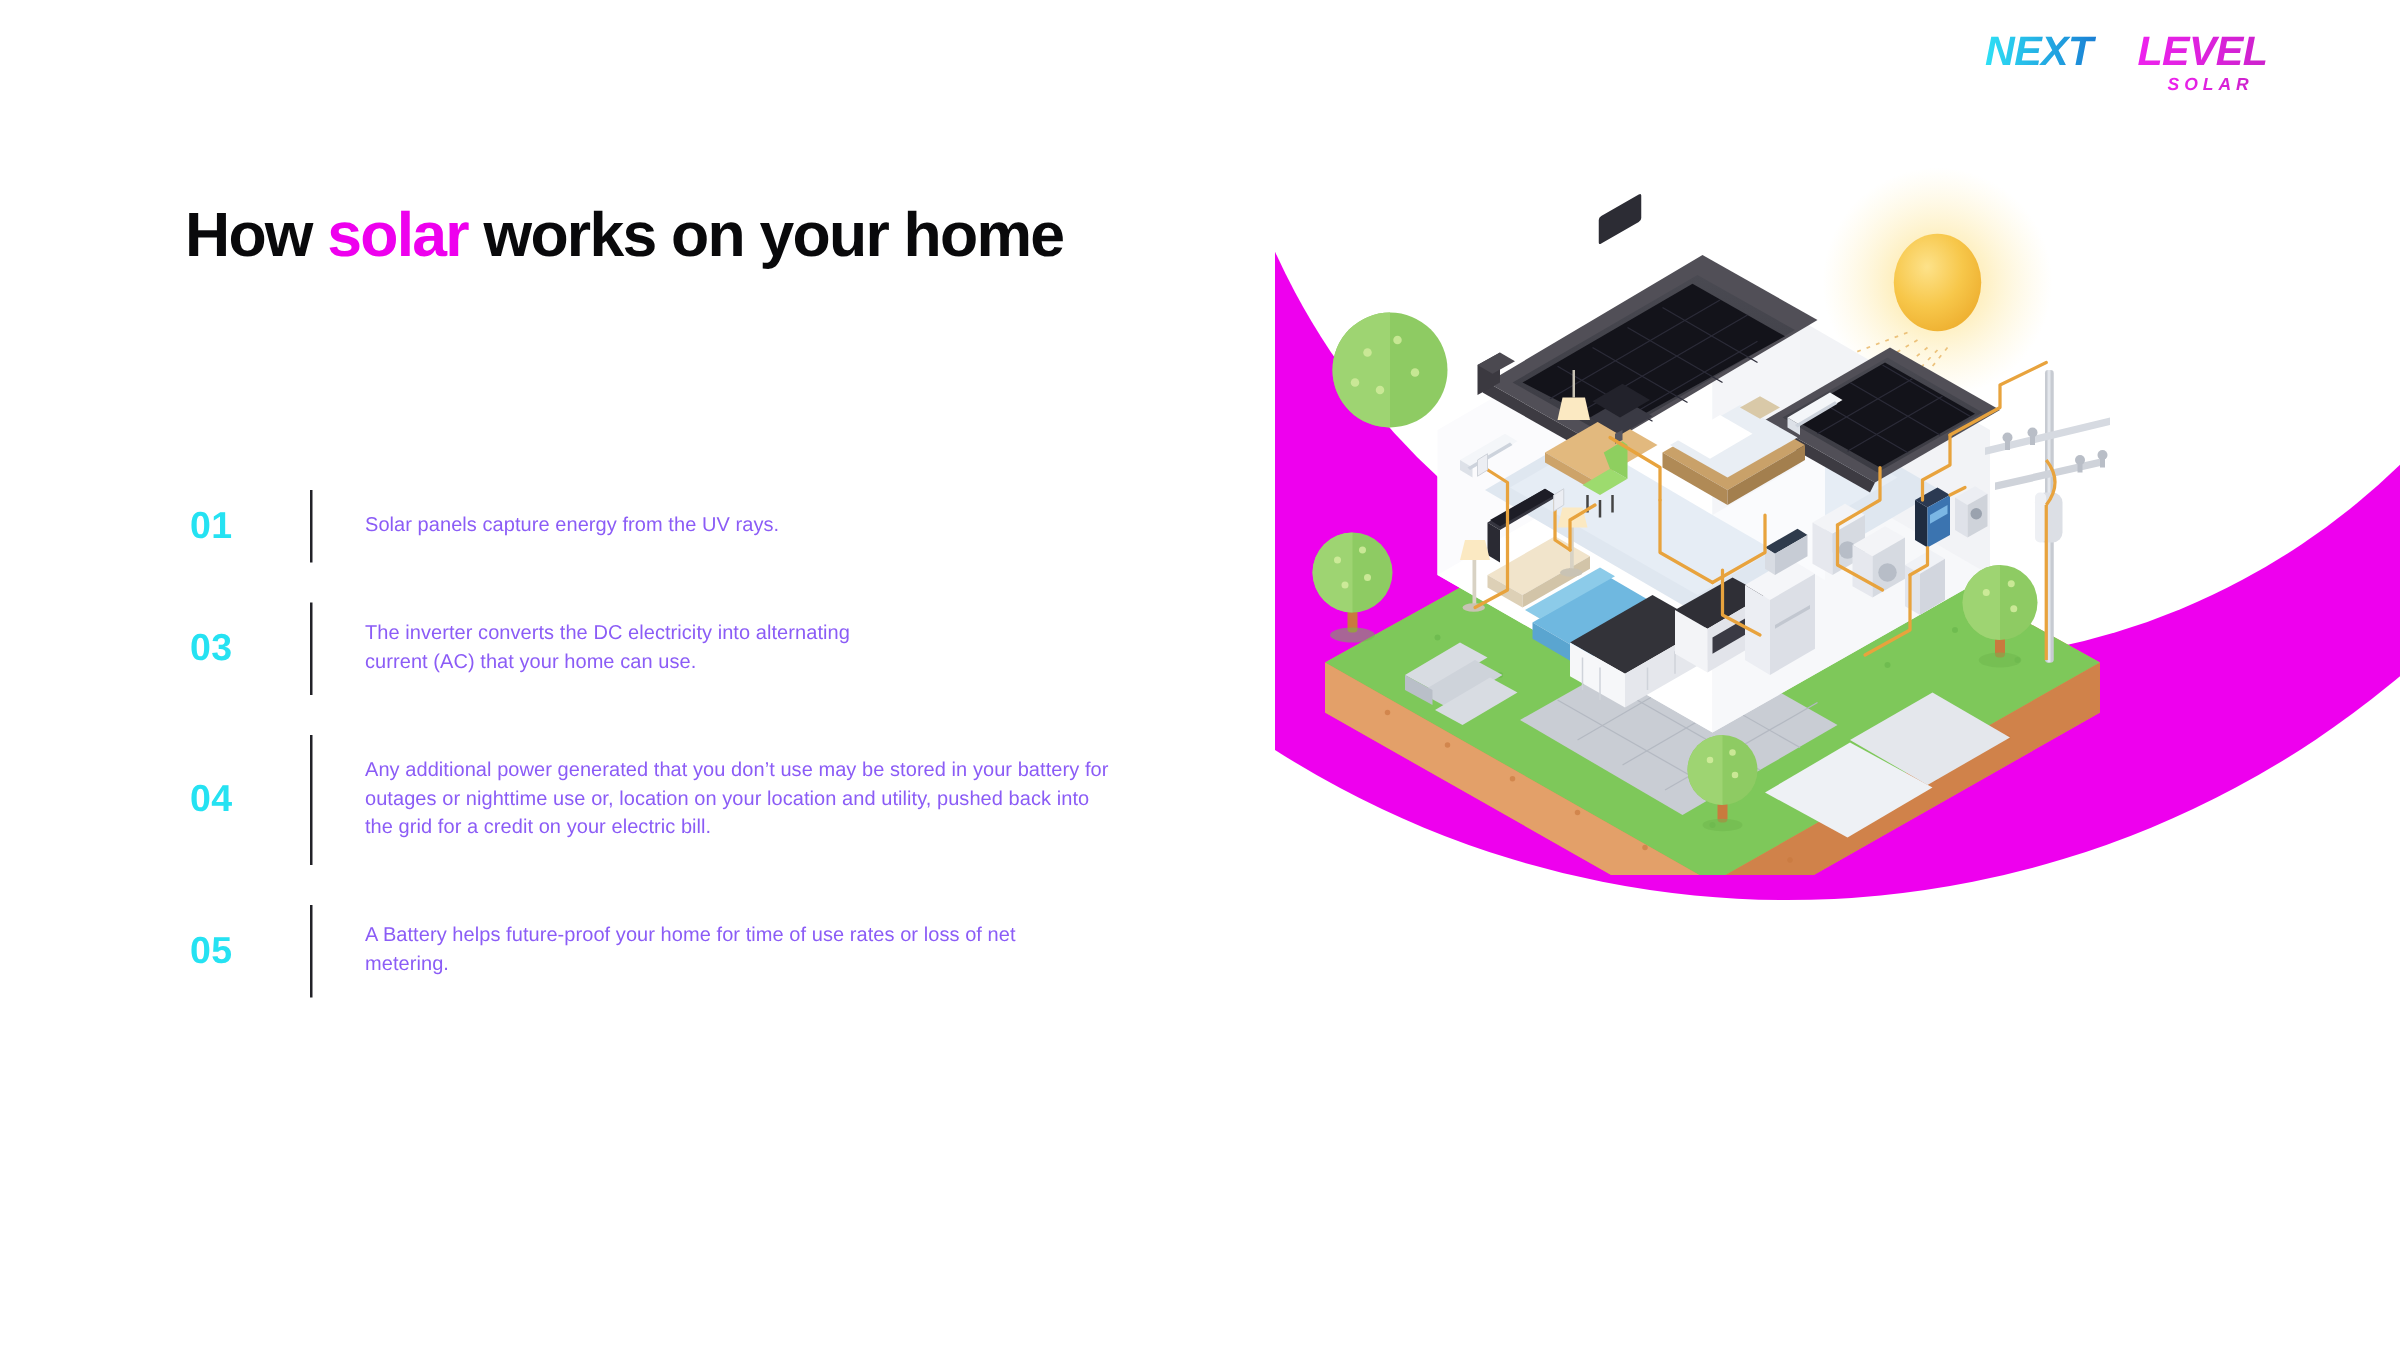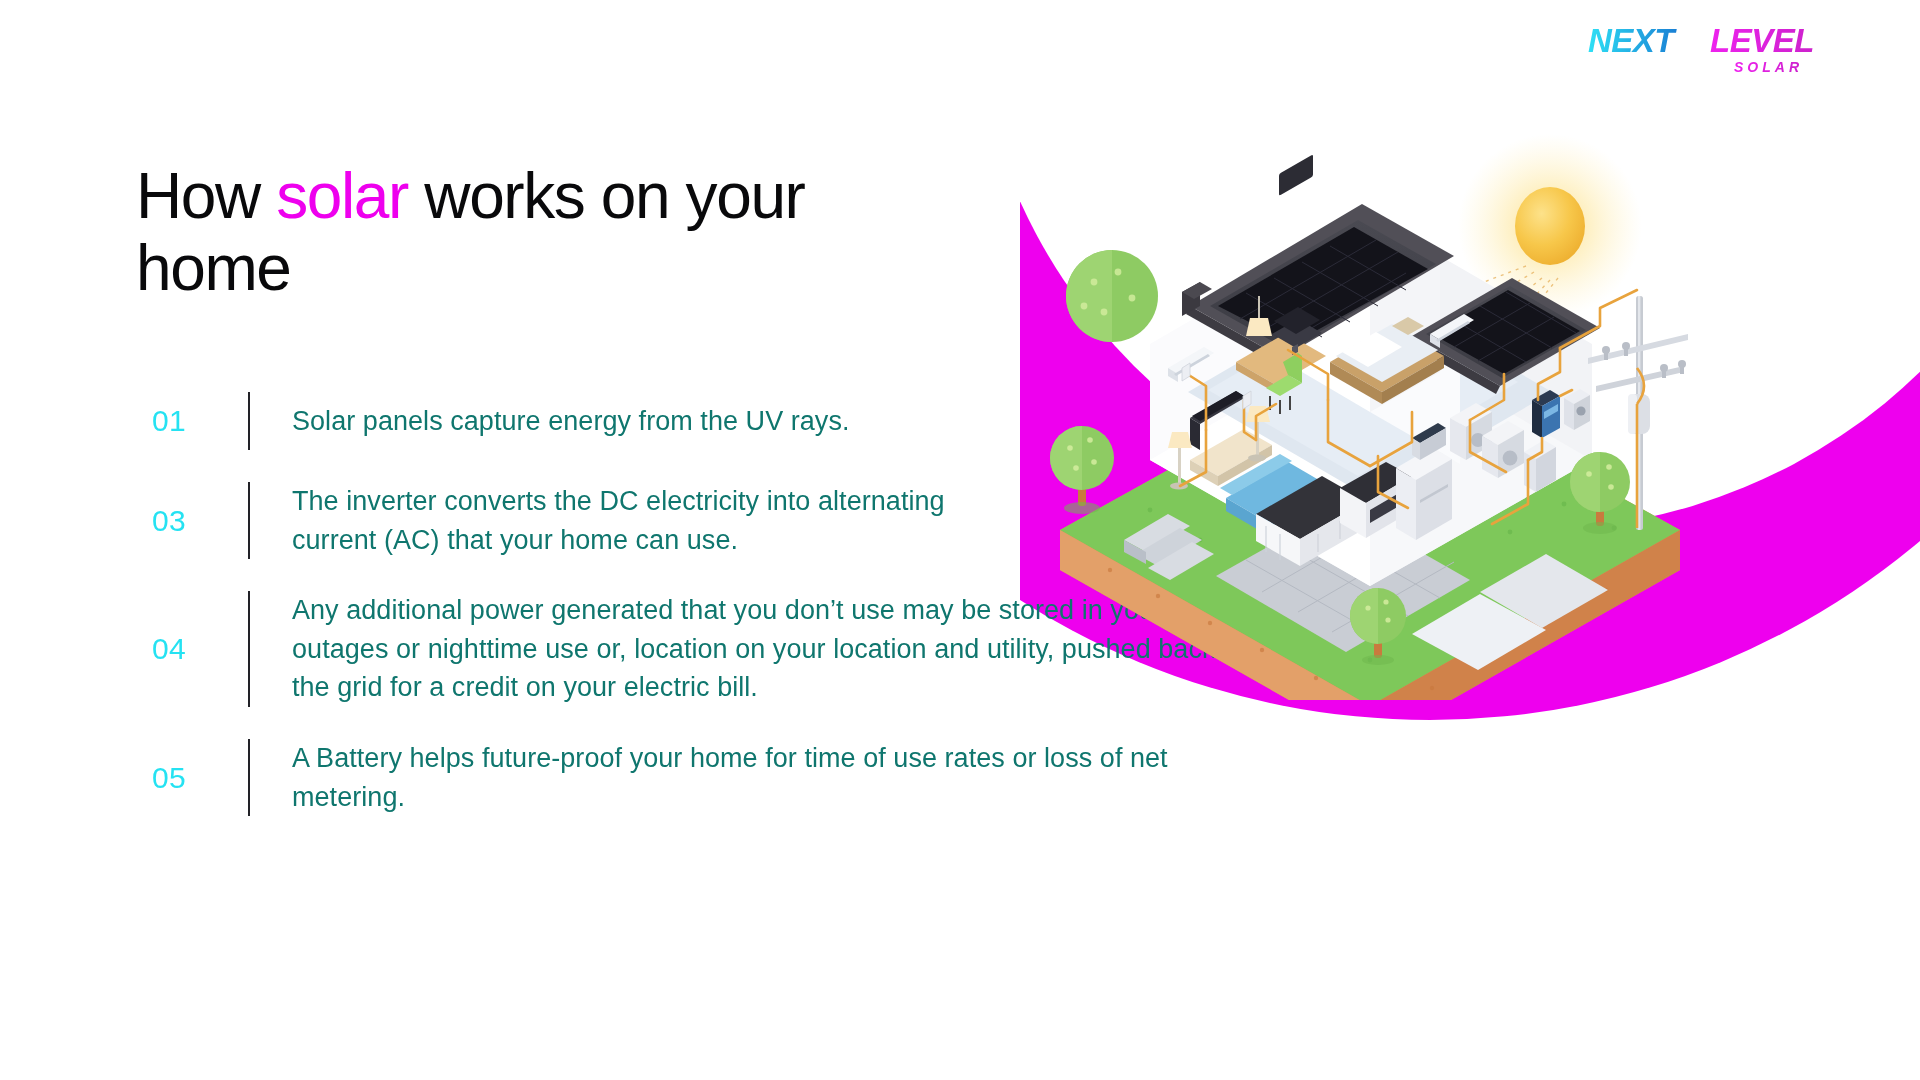--- a/index.html
+++ b/index.html
@@ -22,24 +22,24 @@
     width:300px; height:62px;
     text-align:right;
     line-height:1;
     z-index:40;
   }
   .logo svg { display:block; width:300px; height:62px; }
 
   
   .heading {
     position:absolute;
-    left:136px; top:160px;
+    left:148px; top:160px;
     width:760px;
-    font-size:64px;
-    font-weight:400;
+    font-size:50px;
+    font-weight:700;
     letter-spacing:-1.4px;
     line-height:1.13;
     color:#09090b;
     z-index:20;
   }
   .heading .hl { color:#ee00ee; }
 
   
   .steps {
     position:absolute;
@@ -53,38 +53,38 @@
     margin-bottom:32px;
   }
   .step:last-child { margin-bottom:12px; }
 
   .step-num {
     width:96px;
     flex:0 0 96px;
     display:flex;
     align-items:center;
     font-size:30px;
-    font-weight:400;
+    font-weight:700;
     color:#25e2f2;
     letter-spacing:0.4px;
   }
   .step-rule {
     flex:0 0 2px;
     width:2px;
     background:#222228;
     margin-right:42px;
     align-self:stretch;
   }
   .step-body {
     flex:1 1 auto;
     display:flex;
     align-items:center;
-    font-size:27px;
+    font-size:16px;
     line-height:1.43;
-    color:#0f766e;
+    color:#8b5cf6;
     letter-spacing:0.05px;
     white-space:pre-line;
   }
 
   
   .step.h1 { min-height:58px; }
   .step.h2 { min-height:74px; }
   .step.h3 { min-height:104px; }
 
   

